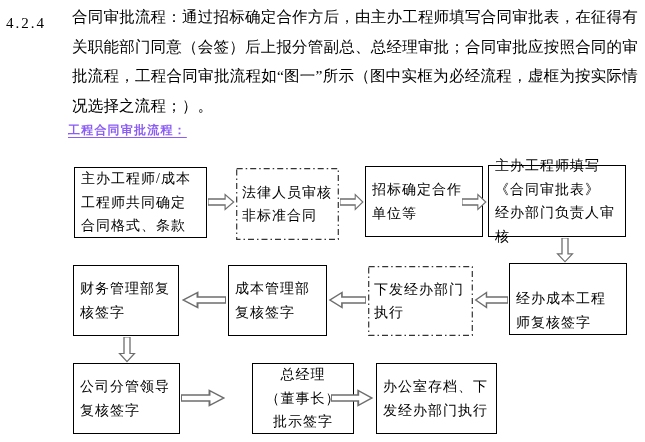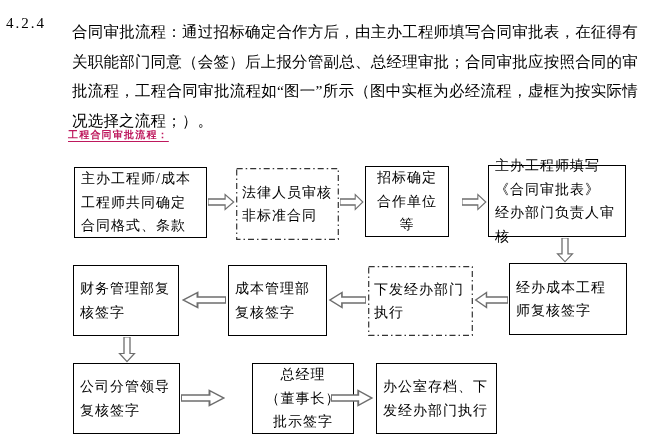--- a/index.html
+++ b/index.html
@@ -1,42 +1,42 @@
 <!DOCTYPE html>
 <html><head>
 <meta charset="utf-8">
 <style>
   html,body{margin:0;padding:0;background:#fff;}
   .page{position:relative;width:645px;height:442px;background:#fff;overflow:hidden;
         font-family:"Liberation Serif","DejaVu Serif",serif;color:#000;}
 
   .clause-num{position:absolute;left:6px;top:3px;font-size:15px;letter-spacing:2px;margin-top:12px;}
-  .clause-body{position:absolute;left:72px;top:17px;width:566px;font-size:15.5px;
+  .clause-body{position:absolute;left:72px;top:2px;width:566px;font-size:15.5px;
                line-height:29.5px;letter-spacing:0.2px;text-align:justify;}
 
-  .flow-title{position:absolute;left:68px;top:128px;font-size:10px;font-weight:bold;
-              letter-spacing:1.2px;color:#be185d;text-decoration:underline;
+  .flow-title{position:absolute;left:68px;top:122px;font-size:12px;font-weight:bold;
+              letter-spacing:1.2px;color:#8b5cf6;text-decoration:underline;
               text-underline-offset:3px;}
 
   .box{position:absolute;display:flex;align-items:center;box-sizing:border-box;
        font-size:14px;line-height:23.5px;letter-spacing:1px;padding:0 6px;}
   .box.solid{border:1.4px solid #000;}
   .box.dashed{border:none;}
   .box .btxt{position:relative;white-space:pre-line;}
   .box.center{justify-content:center;text-align:center;margin-left:24px;}
   .dash-svg{position:absolute;left:0;top:0;}
 
   .b1{left:74px;top:167px;width:133px;height:71px;}
   .b2{left:236px;top:168px;width:103px;height:72px;}
-  .b3{left:365px;top:166px;width:84px;height:71px;text-align:center;}
+  .b3{left:365px;top:166px;width:118px;height:71px;}
   .b4{left:488px;top:165px;width:138px;height:72px;}
   .b5{left:73px;top:265px;width:106px;height:71px;}
   .b6{left:228px;top:265px;width:99px;height:71px;}
   .b7{left:368px;top:266px;width:105px;height:70px;}
-  .b8{left:509px;top:263px;width:118px;height:72px;}
+  .b8{left:509px;top:263px;width:118px;height:72px;align-items:flex-end;}
   .b9{left:73px;top:363px;width:107px;height:71px;}
   .b10{left:228px;top:363px;width:102px;height:71px;}
   .b11{left:376px;top:363px;width:121px;height:71px;}
 
   .arrow{position:absolute;}
   .a1{left:208px;top:193px;}
   .a2{left:340px;top:193px;}
   .a3{left:462px;top:193px;}
   .a4{left:181px;top:291px;}
   .a5{left:328px;top:291px;}

